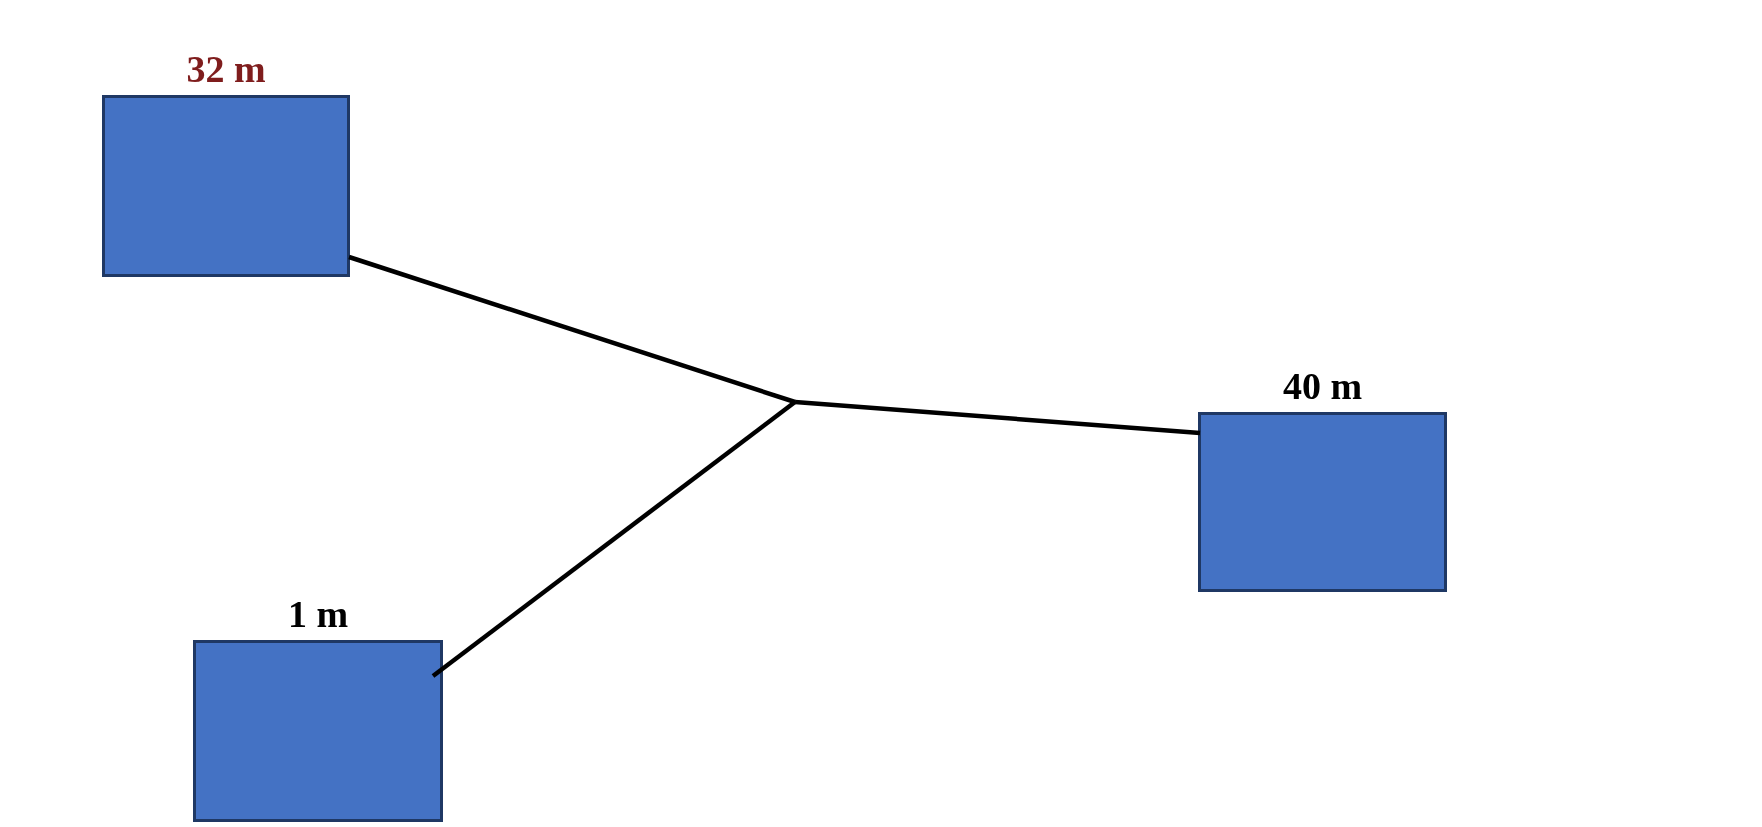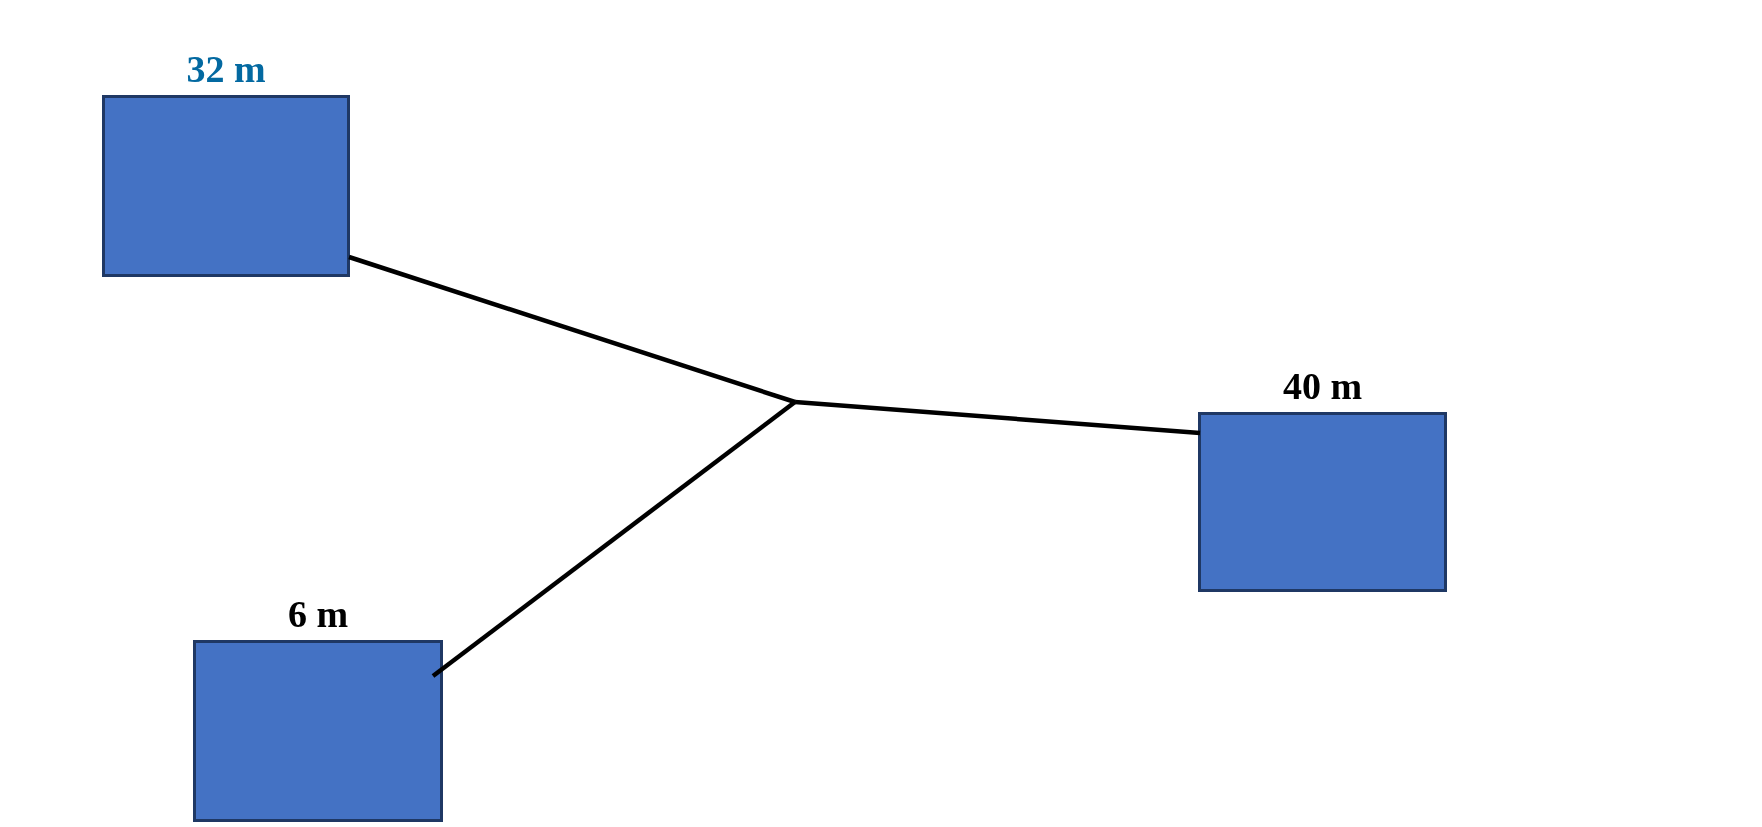--- a/index.html
+++ b/index.html
@@ -34,23 +34,23 @@
 </style>
 </head>
 <body>
 
 <div id="canvas" class="canvas" style="width: 1762px; height: 827px; background: rgb(255, 255, 255);">
 
   <div class="box" id="box-0" style="left: 102px; top: 95px; width: 248px; height: 182px; background: rgb(68, 114, 196); border: 3px solid rgb(31, 56, 100);"></div>
   <div class="box" id="box-1" style="left: 1198px; top: 412px; width: 249px; height: 180px; background: rgb(68, 114, 196); border: 3px solid rgb(31, 56, 100);"></div>
   <div class="box" id="box-2" style="left: 193px; top: 640px; width: 250px; height: 182px; background: rgb(68, 114, 196); border: 3px solid rgb(31, 56, 100);"></div>
 
-  <div class="box-label" id="label-0" style="left: 102px; top: 48px; width: 248px; color: #0369a1;">32 m</div>
+  <div class="box-label" id="label-0" style="left: 102px; top: 48px; width: 248px; color: #7f1d1d;">32 m</div>
   <div class="box-label" id="label-1" style="left: 1198px; top: 365px; width: 249px; color: rgb(0, 0, 0);">40 m</div>
-  <div class="box-label" id="label-2" style="left: 193px; top: 593px; width: 250px; color: rgb(0, 0, 0);">6 m</div>
+  <div class="box-label" id="label-2" style="left: 193px; top: 593px; width: 250px; color: rgb(0, 0, 0);">1 m</div>
 
   <svg id="edges" class="edges" width="1762" height="827" viewBox="0 0 1762 827">
       <line x1="795" y1="402" x2="349" y2="257" stroke="#000000" stroke-width="4.5"></line>
       <line x1="795" y1="402" x2="1200" y2="433" stroke="#000000" stroke-width="4.5"></line>
       <line x1="795" y1="402" x2="433" y2="676" stroke="#000000" stroke-width="4.5"></line>
     </svg>
 
 </div>
 
 </body></html>

